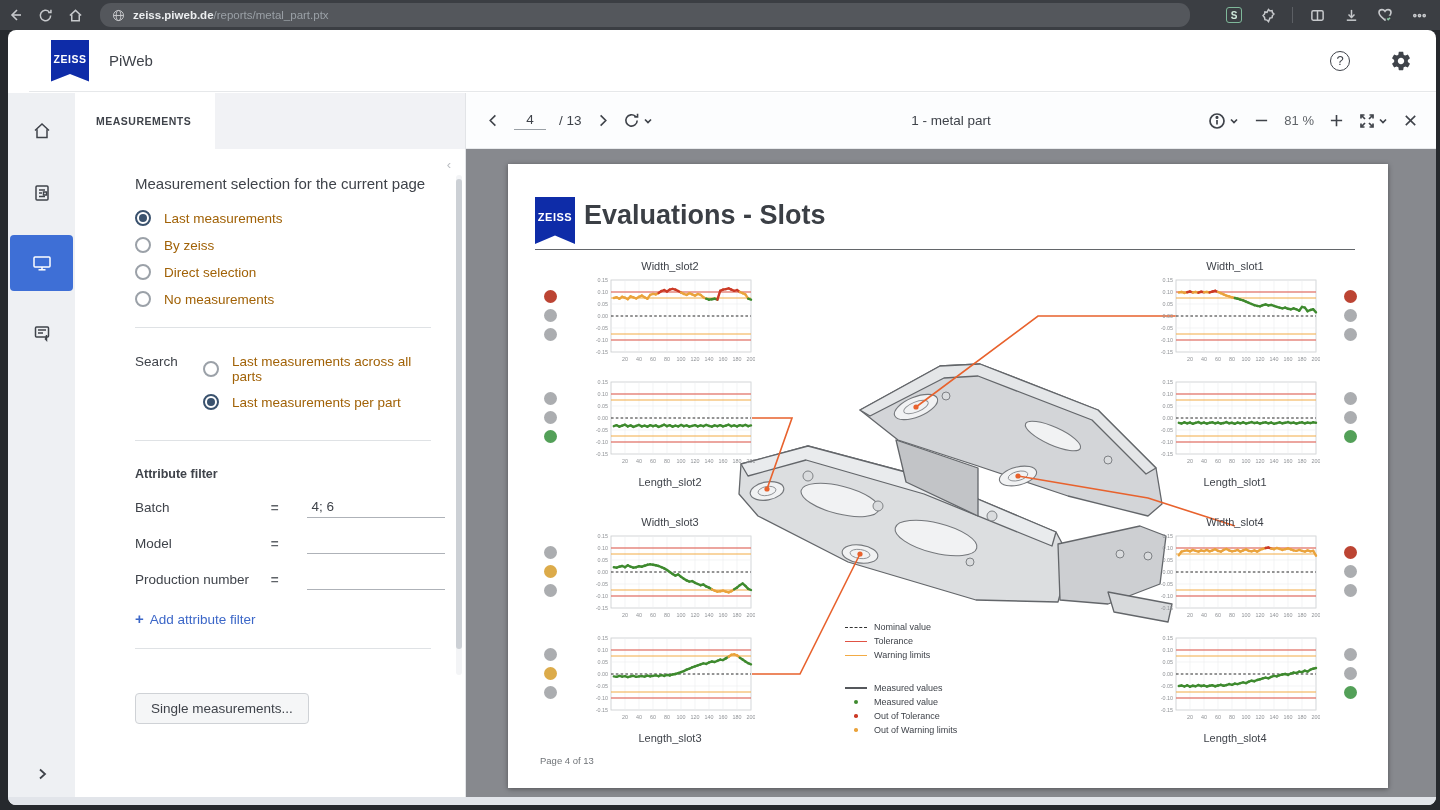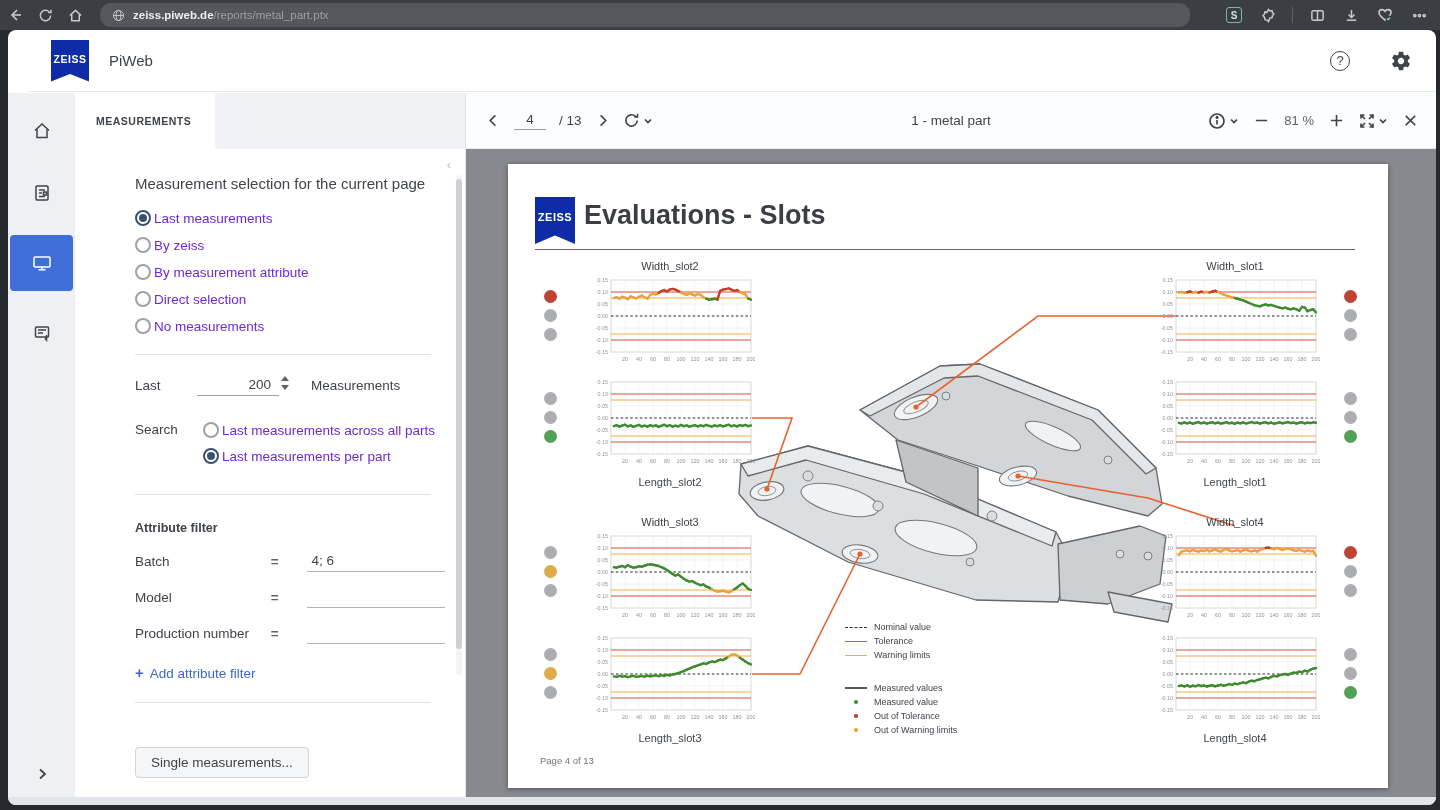--- a/index.html
+++ b/index.html
@@ -53,21 +53,21 @@
   .tab-strip { height:56px; background:#f1f2f5; position:relative; }
   .tab-active { position:absolute; left:0; top:0; width:140px; height:56px; background:#fff;
                 display:flex; align-items:center; padding-left:21px; font-size:10.5px; font-weight:bold;
                 letter-spacing:.5px; color:#3f434a; cursor:pointer; }
   .collapse-chev { position:absolute; right:14px; top:64px; color:#b9bcc0; font-size:13px; cursor:pointer; z-index:5; }
   .panel-content { position:absolute; top:56px; bottom:0; left:0; right:0; padding:26px 20px 0 36px;margin-left:24px; }
   .p-track { position:absolute; right:3px; top:82px; height:500px; width:6px; background:#f3f4f6; border-radius:3px; }
   .p-thumb { position:absolute; right:3px; top:86px; height:470px; width:6px; background:#ccd0d5; border-radius:3px; cursor:pointer; }
 
   .panel-title { font-size:15px; font-weight:normal; color:#3f434a; margin-bottom:18px; }
-  .radio-row { display:flex; align-items:center; gap:3px; margin:11px 0; font-size:13.5px; color:#6d28d9; cursor:pointer; }
+  .radio-row { display:flex; align-items:center; gap:13px; margin:11px 0; font-size:13.5px; color:#a16207; cursor:pointer; }
   .radio { width:16px; height:16px; border:2px solid #9ba1a8; border-radius:50%; position:relative; flex:none; }
   .radio.sel { border-color:#3a526e; }
   .radio.sel::after { content:''; position:absolute; inset:2px; background:#3a526e; border-radius:50%; }
   .divider { border:none; border-top:1px solid #dfe2e5; margin:20px 14px 20px 0; }
 
   .last-row { display:flex; align-items:flex-end; margin:2px 0 20px; font-size:13.5px; color:#3f434a; }
   .last-label { width:62px; padding-bottom:3px; }
   .inline-input { width:82px; border-bottom:1px solid #9aa0a6; text-align:right; padding:2px 8px 3px 4px; }
   .stepper { display:flex; flex-direction:column; gap:4px; margin:0 0 6px 2px; cursor:pointer; }
   .step-up { width:0; height:0; border-left:4px solid transparent; border-right:4px solid transparent; border-bottom:5px solid #5f6368; }
@@ -274,43 +274,30 @@
             <div class="radio-row">
               <span class="radio sel"></span>
               <span>Last measurements</span>
             </div>
             <div class="radio-row">
               <span class="radio"></span>
               <span>By zeiss</span>
             </div>
             <div class="radio-row">
               <span class="radio"></span>
-              <span>By measurement attribute</span>
-            </div>
-            <div class="radio-row">
-              <span class="radio"></span>
               <span>Direct selection</span>
             </div>
             <div class="radio-row">
               <span class="radio"></span>
               <span>No measurements</span>
             </div>
           </div>
 
         <hr class="divider">
 
-        <div class="last-row">
-          <span class="last-label">Last</span>
-          <span class="inline-input">200</span>
-          <span class="stepper">
-              <span class="step-up"></span>
-              <span class="step-down"></span>
-            </span>
-          <span class="last-suffix">Measurements</span>
-        </div>
 
         <div class="search-row">
           <span class="search-label">Search</span>
           <div class="search-opts" id="search-radios">
               <div class="radio-row">
                 <span class="radio"></span>
                 <span>Last measurements across all parts</span>
               </div>
               <div class="radio-row">
                 <span class="radio sel"></span>

